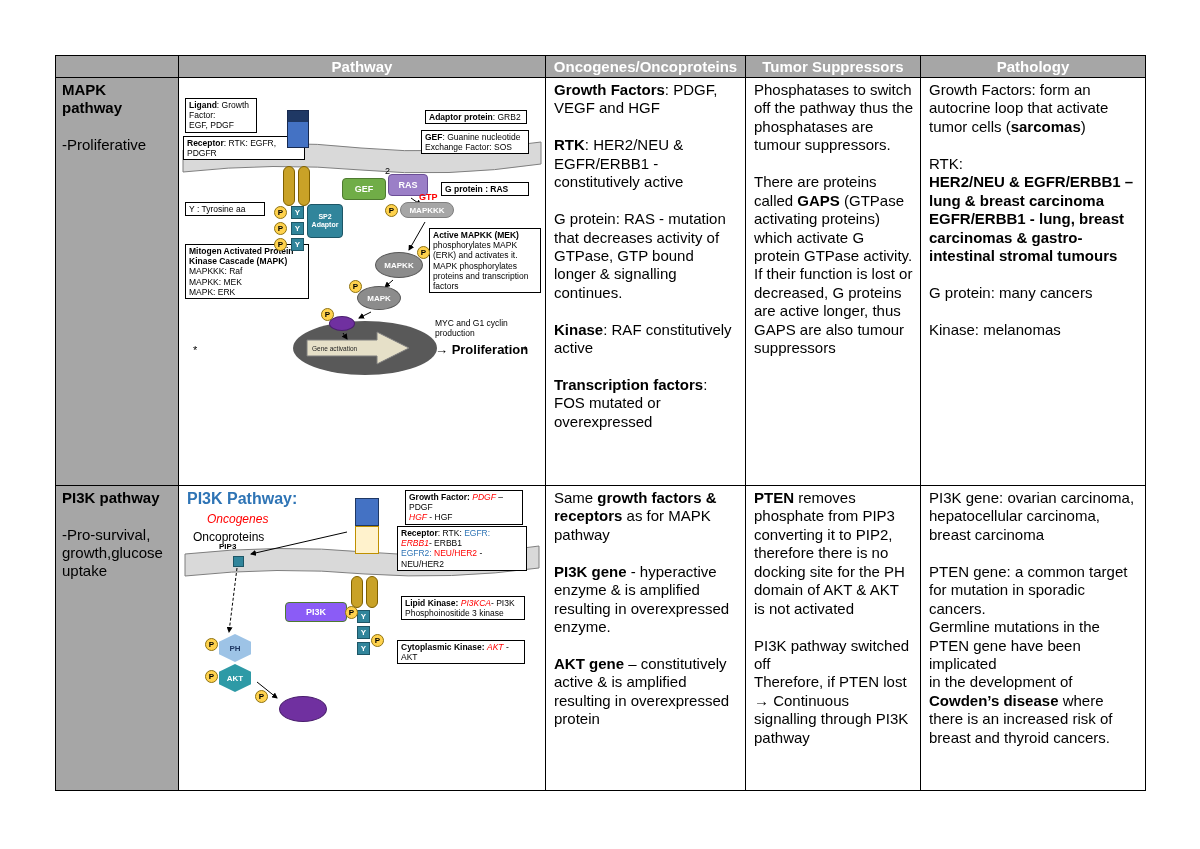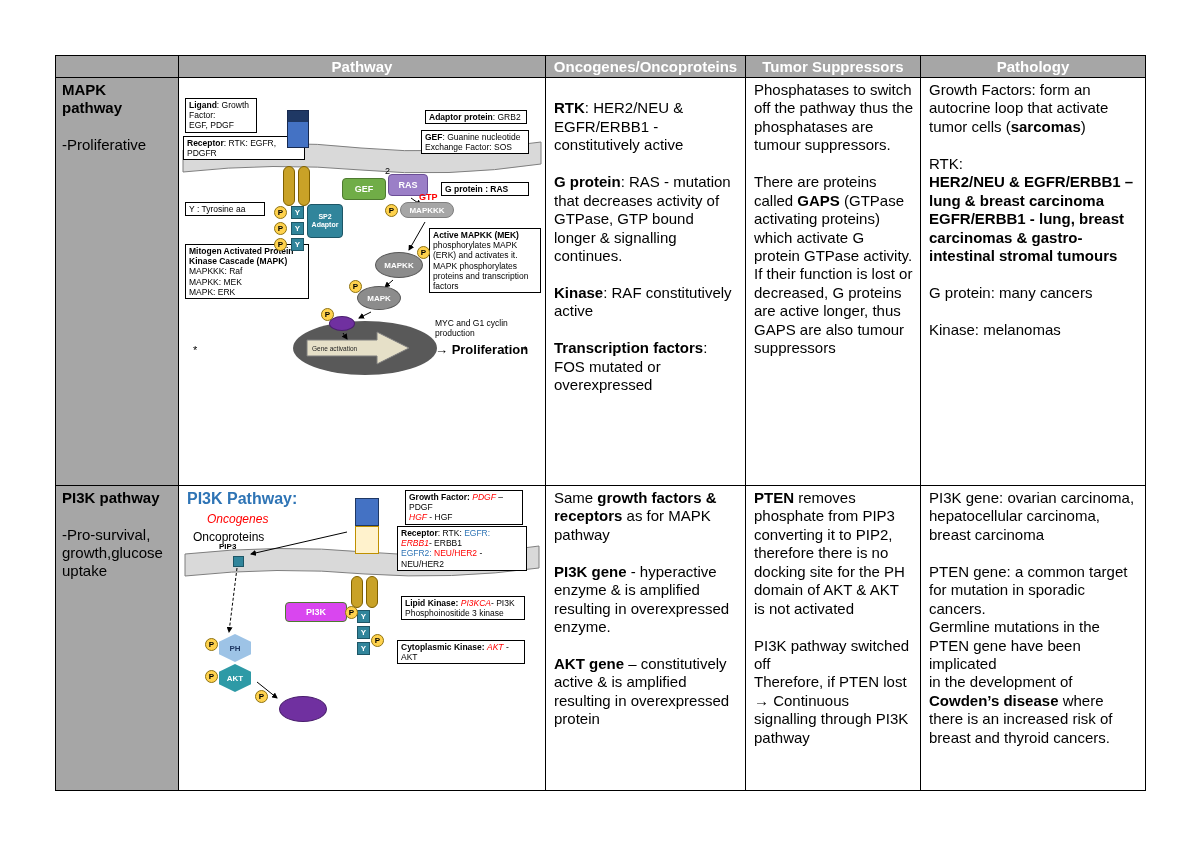--- a/index.html
+++ b/index.html
@@ -133,24 +133,25 @@
       <div class="lbl" style="left:256px;top:240px;width:106px;font-size:8.5px;line-height:1.2;">MYC and G1 cyclin production</div>
       <div class="lbl" style="left:256px;top:264px;font-size:13px;">
         <span>→</span>
         <span style="font-weight:700;">Proliferation</span>
       </div>
       <div class="lbl" style="left:14px;top:266px;font-size:11px;">*</div>
       <div class="lbl" style="left:344px;top:266px;font-size:11px;">*</div>
     </div>
 
     <div class="tc">
+        <div class="rp"><span style="font-weight: 700;">Growth Factors</span><span>: PDGF, VEGF and HGF</span></div>
         <div class="rp">&nbsp;</div>
         <div class="rp"><span style="font-weight: 700;">RTK</span><span>: HER2/NEU &amp; EGFR/ERBB1 - constitutively active</span></div>
         <div class="rp">&nbsp;</div>
-        <div class="rp"><span style="font-weight: 700; text-align: center;">G protein</span><span>: RAS - mutation that decreases activity of GTPase, GTP bound longer &amp; signalling continues.</span></div>
+        <div class="rp"><span style="font-weight: 400; text-align: center;">G protein</span><span>: RAS - mutation that decreases activity of GTPase, GTP bound longer &amp; signalling continues.</span></div>
         <div class="rp">&nbsp;</div>
         <div class="rp"><span style="font-weight: 700;">Kinase</span><span>: RAF constitutively active</span></div>
         <div class="rp">&nbsp;</div>
         <div class="rp"><span style="font-weight: 700;">Transcription factors</span><span>: FOS mutated or overexpressed</span></div>
       </div>
     <div class="tc">
         <div class="rp"><span>Phosphatases to switch off the pathway thus the phosphatases are tumour suppressors.</span></div>
         <div class="rp">&nbsp;</div>
         <div class="rp"><span>There are proteins called </span><span style="font-weight: 700;">GAPS</span><span> (GTPase activating proteins) which activate G protein GTPase activity. If their function is lost or decreased, G proteins are active longer, thus GAPS are also tumour suppressors</span></div>
       </div>
@@ -213,21 +214,21 @@
 
       <div class="lbl" style="left:40px;top:56px;font-size:8px;font-weight:700;">PIP3</div>
       <div class="lbl" style="left:54px;top:70px;width:11px;height:11px;background:#31859b;border:1px solid #1d5666;z-index:2;"></div>
 
       <div class="ysq" style="left:178px;top:124px;">Y</div>
       <div class="ysq" style="left:178px;top:140px;">Y</div>
       <div class="ysq" style="left:178px;top:156px;">Y</div>
       <div class="pc" style="left:166px;top:120px;">P</div>
       <div class="pc" style="left:192px;top:148px;">P</div>
 
-      <div class="pill" style="left:106px;top:116px;width:62px;height:20px;background:#d946ef;border:1px solid #4e7a31;font-size:9px;">PI3K</div>
+      <div class="pill" style="left:106px;top:116px;width:62px;height:20px;background:#8b5cf6;border:1px solid #4e7a31;font-size:9px;">PI3K</div>
 
       <div class="pc" style="left:26px;top:152px;">P</div>
       <div class="hex" style="left:40px;top:148px;width:32px;height:28px;background:#9dc3e6;color:#1f3864;font-size:8px;">PH</div>
       <div class="pc" style="left:26px;top:184px;">P</div>
       <div class="hex" style="left:40px;top:178px;width:32px;height:28px;background:#2e9aa6;color:#fff;font-size:8px;">AKT</div>
       <div class="pc" style="left:76px;top:204px;">P</div>
       <div class="ov" style="left:100px;top:210px;width:48px;height:26px;background:#7030a0;border:1px solid #4a1e6e;"></div>
     </div>
 
     <div class="tc">

